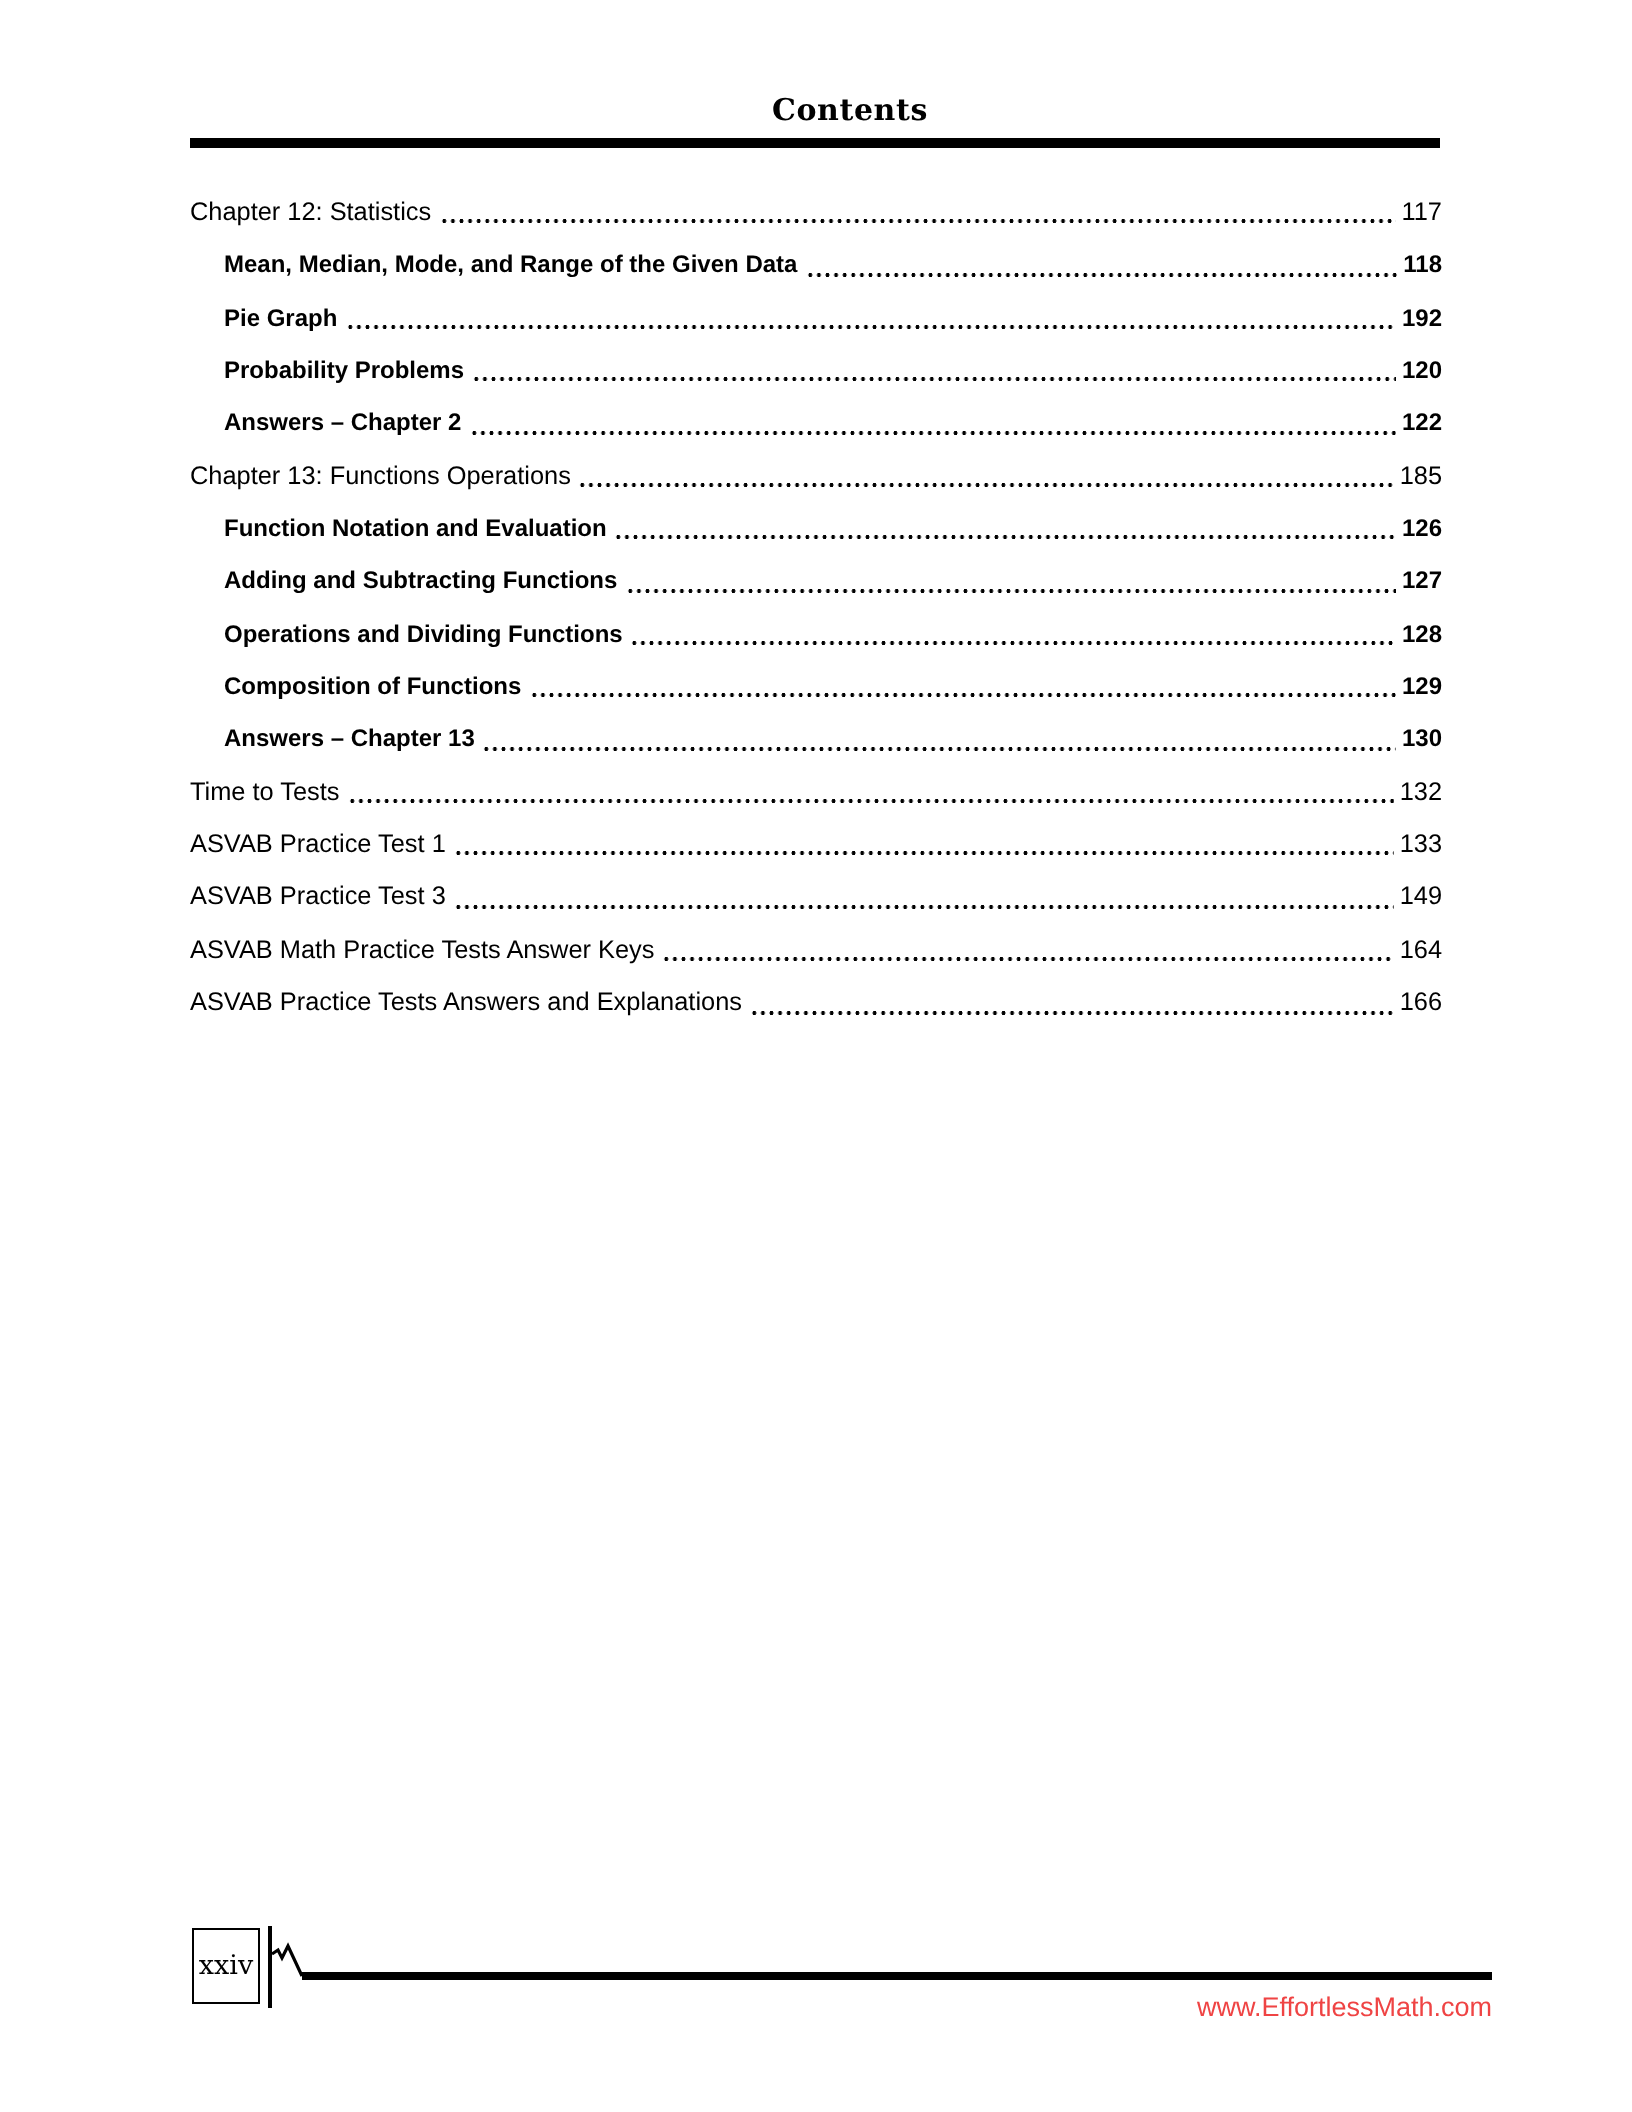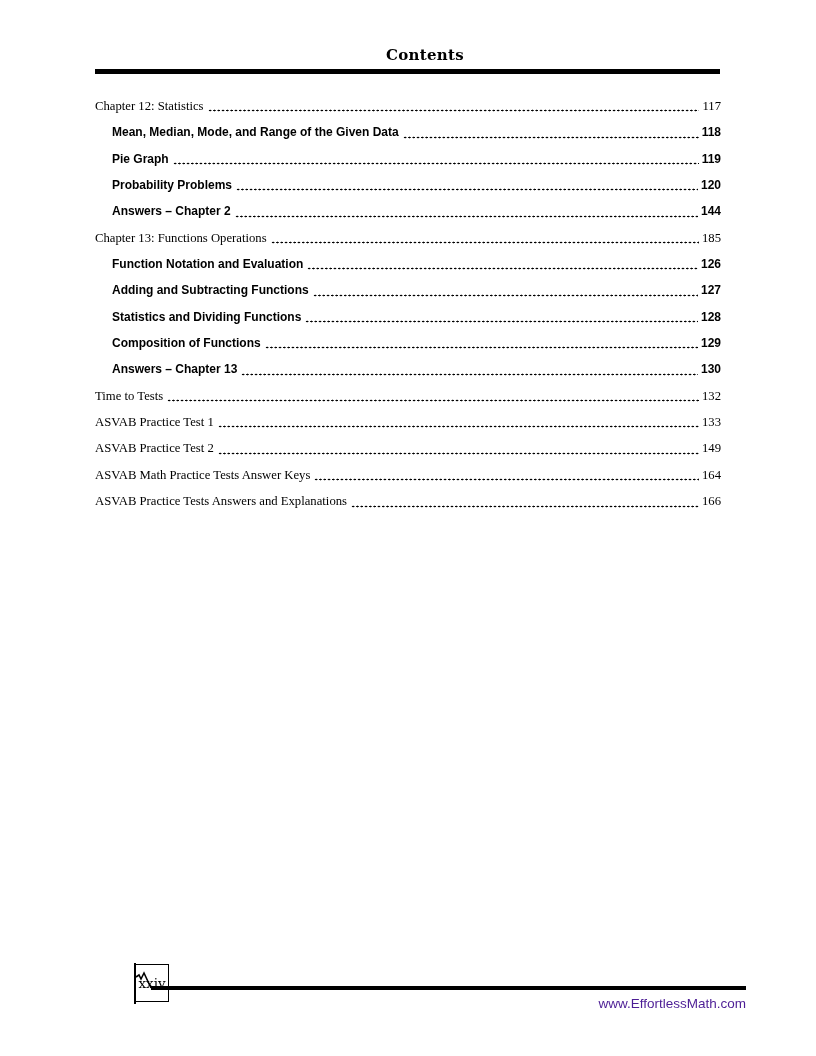--- a/index.html
+++ b/index.html
@@ -46,21 +46,21 @@
     width: 626px;
   }
   .toc-row {
     display: flex;
     align-items: baseline;
     height: 26.35px;
     line-height: 26.35px;
     cursor: pointer;
   }
   .toc-row.lvl1 {
-    font-family: Liberation Serif, serif;
+    font-family: Liberation Sans, sans-serif;
     font-size: 12.7px;
   }
   .toc-row.lvl2 {
     font-family: "Liberation Sans", sans-serif;
     font-weight: 700;
     font-size: 12px;
     padding-left: 17px;
     text-align: center;
   }
   .toc-label { white-space: nowrap; }
@@ -81,21 +81,20 @@
     left: 96px;
     top: 964px;
     width: 34px;
     height: 38px;
     border: 1.5px solid #000;
     display: flex;
     align-items: center;
     justify-content: center;
     font-family: "DejaVu Serif", serif;
     font-size: 13.5px;
-    margin-left: 39px;
   }
   .footer-vline {
     position: absolute;
     left: 134px;
     top: 963px;
     width: 1.5px;
     height: 41px;
     background: #000;
   }
   .footer-flourish {
@@ -137,49 +136,49 @@
         <span class="toc-page">117</span>
       </div>
       <div class="toc-row lvl2">
         <span class="toc-label">Mean, Median, Mode, and Range of the Given Data</span>
         <span class="toc-dots"></span>
         <span class="toc-page">118</span>
       </div>
       <div class="toc-row lvl2">
         <span class="toc-label">Pie Graph</span>
         <span class="toc-dots"></span>
-        <span class="toc-page">119</span>
+        <span class="toc-page">192</span>
       </div>
       <div class="toc-row lvl2">
         <span class="toc-label">Probability Problems</span>
         <span class="toc-dots"></span>
         <span class="toc-page">120</span>
       </div>
       <div class="toc-row lvl2">
         <span class="toc-label">Answers – Chapter 2</span>
         <span class="toc-dots"></span>
-        <span class="toc-page">144</span>
+        <span class="toc-page">122</span>
       </div>
       <div class="toc-row lvl1">
         <span class="toc-label">Chapter 13: Functions Operations</span>
         <span class="toc-dots"></span>
         <span class="toc-page">185</span>
       </div>
       <div class="toc-row lvl2">
         <span class="toc-label">Function Notation and Evaluation</span>
         <span class="toc-dots"></span>
         <span class="toc-page">126</span>
       </div>
       <div class="toc-row lvl2">
         <span class="toc-label">Adding and Subtracting Functions</span>
         <span class="toc-dots"></span>
         <span class="toc-page">127</span>
       </div>
       <div class="toc-row lvl2">
-        <span class="toc-label">Statistics and Dividing Functions</span>
+        <span class="toc-label">Operations and Dividing Functions</span>
         <span class="toc-dots"></span>
         <span class="toc-page">128</span>
       </div>
       <div class="toc-row lvl2">
         <span class="toc-label">Composition of Functions</span>
         <span class="toc-dots"></span>
         <span class="toc-page">129</span>
       </div>
       <div class="toc-row lvl2">
         <span class="toc-label">Answers – Chapter 13</span>
@@ -190,21 +189,21 @@
         <span class="toc-label">Time to Tests</span>
         <span class="toc-dots"></span>
         <span class="toc-page">132</span>
       </div>
       <div class="toc-row lvl1">
         <span class="toc-label">ASVAB Practice Test 1</span>
         <span class="toc-dots"></span>
         <span class="toc-page">133</span>
       </div>
       <div class="toc-row lvl1">
-        <span class="toc-label">ASVAB Practice Test 2</span>
+        <span class="toc-label">ASVAB Practice Test 3</span>
         <span class="toc-dots"></span>
         <span class="toc-page">149</span>
       </div>
       <div class="toc-row lvl1">
         <span class="toc-label">ASVAB Math Practice Tests Answer Keys</span>
         <span class="toc-dots"></span>
         <span class="toc-page">164</span>
       </div>
       <div class="toc-row lvl1">
         <span class="toc-label">ASVAB Practice Tests Answers and Explanations</span>
@@ -218,15 +217,15 @@
   </div>
 
   <div class="footer-vline"></div>
 
   <svg class="footer-flourish" width="20" height="28" viewBox="0 0 20 28">
     <polyline points="1,13 4,11 6,15 9,9 16,24" fill="none" stroke="#000" stroke-width="1.6"></polyline>
   </svg>
 
   <div class="footer-rule"></div>
 
-  <a class="website-link" style="color: #4c1d95; text-align: center;">www.EffortlessMath.com</a>
+  <a class="website-link" style="color: #ef4444; text-align: center;">www.EffortlessMath.com</a>
 
 </div>
 
 </body></html>

